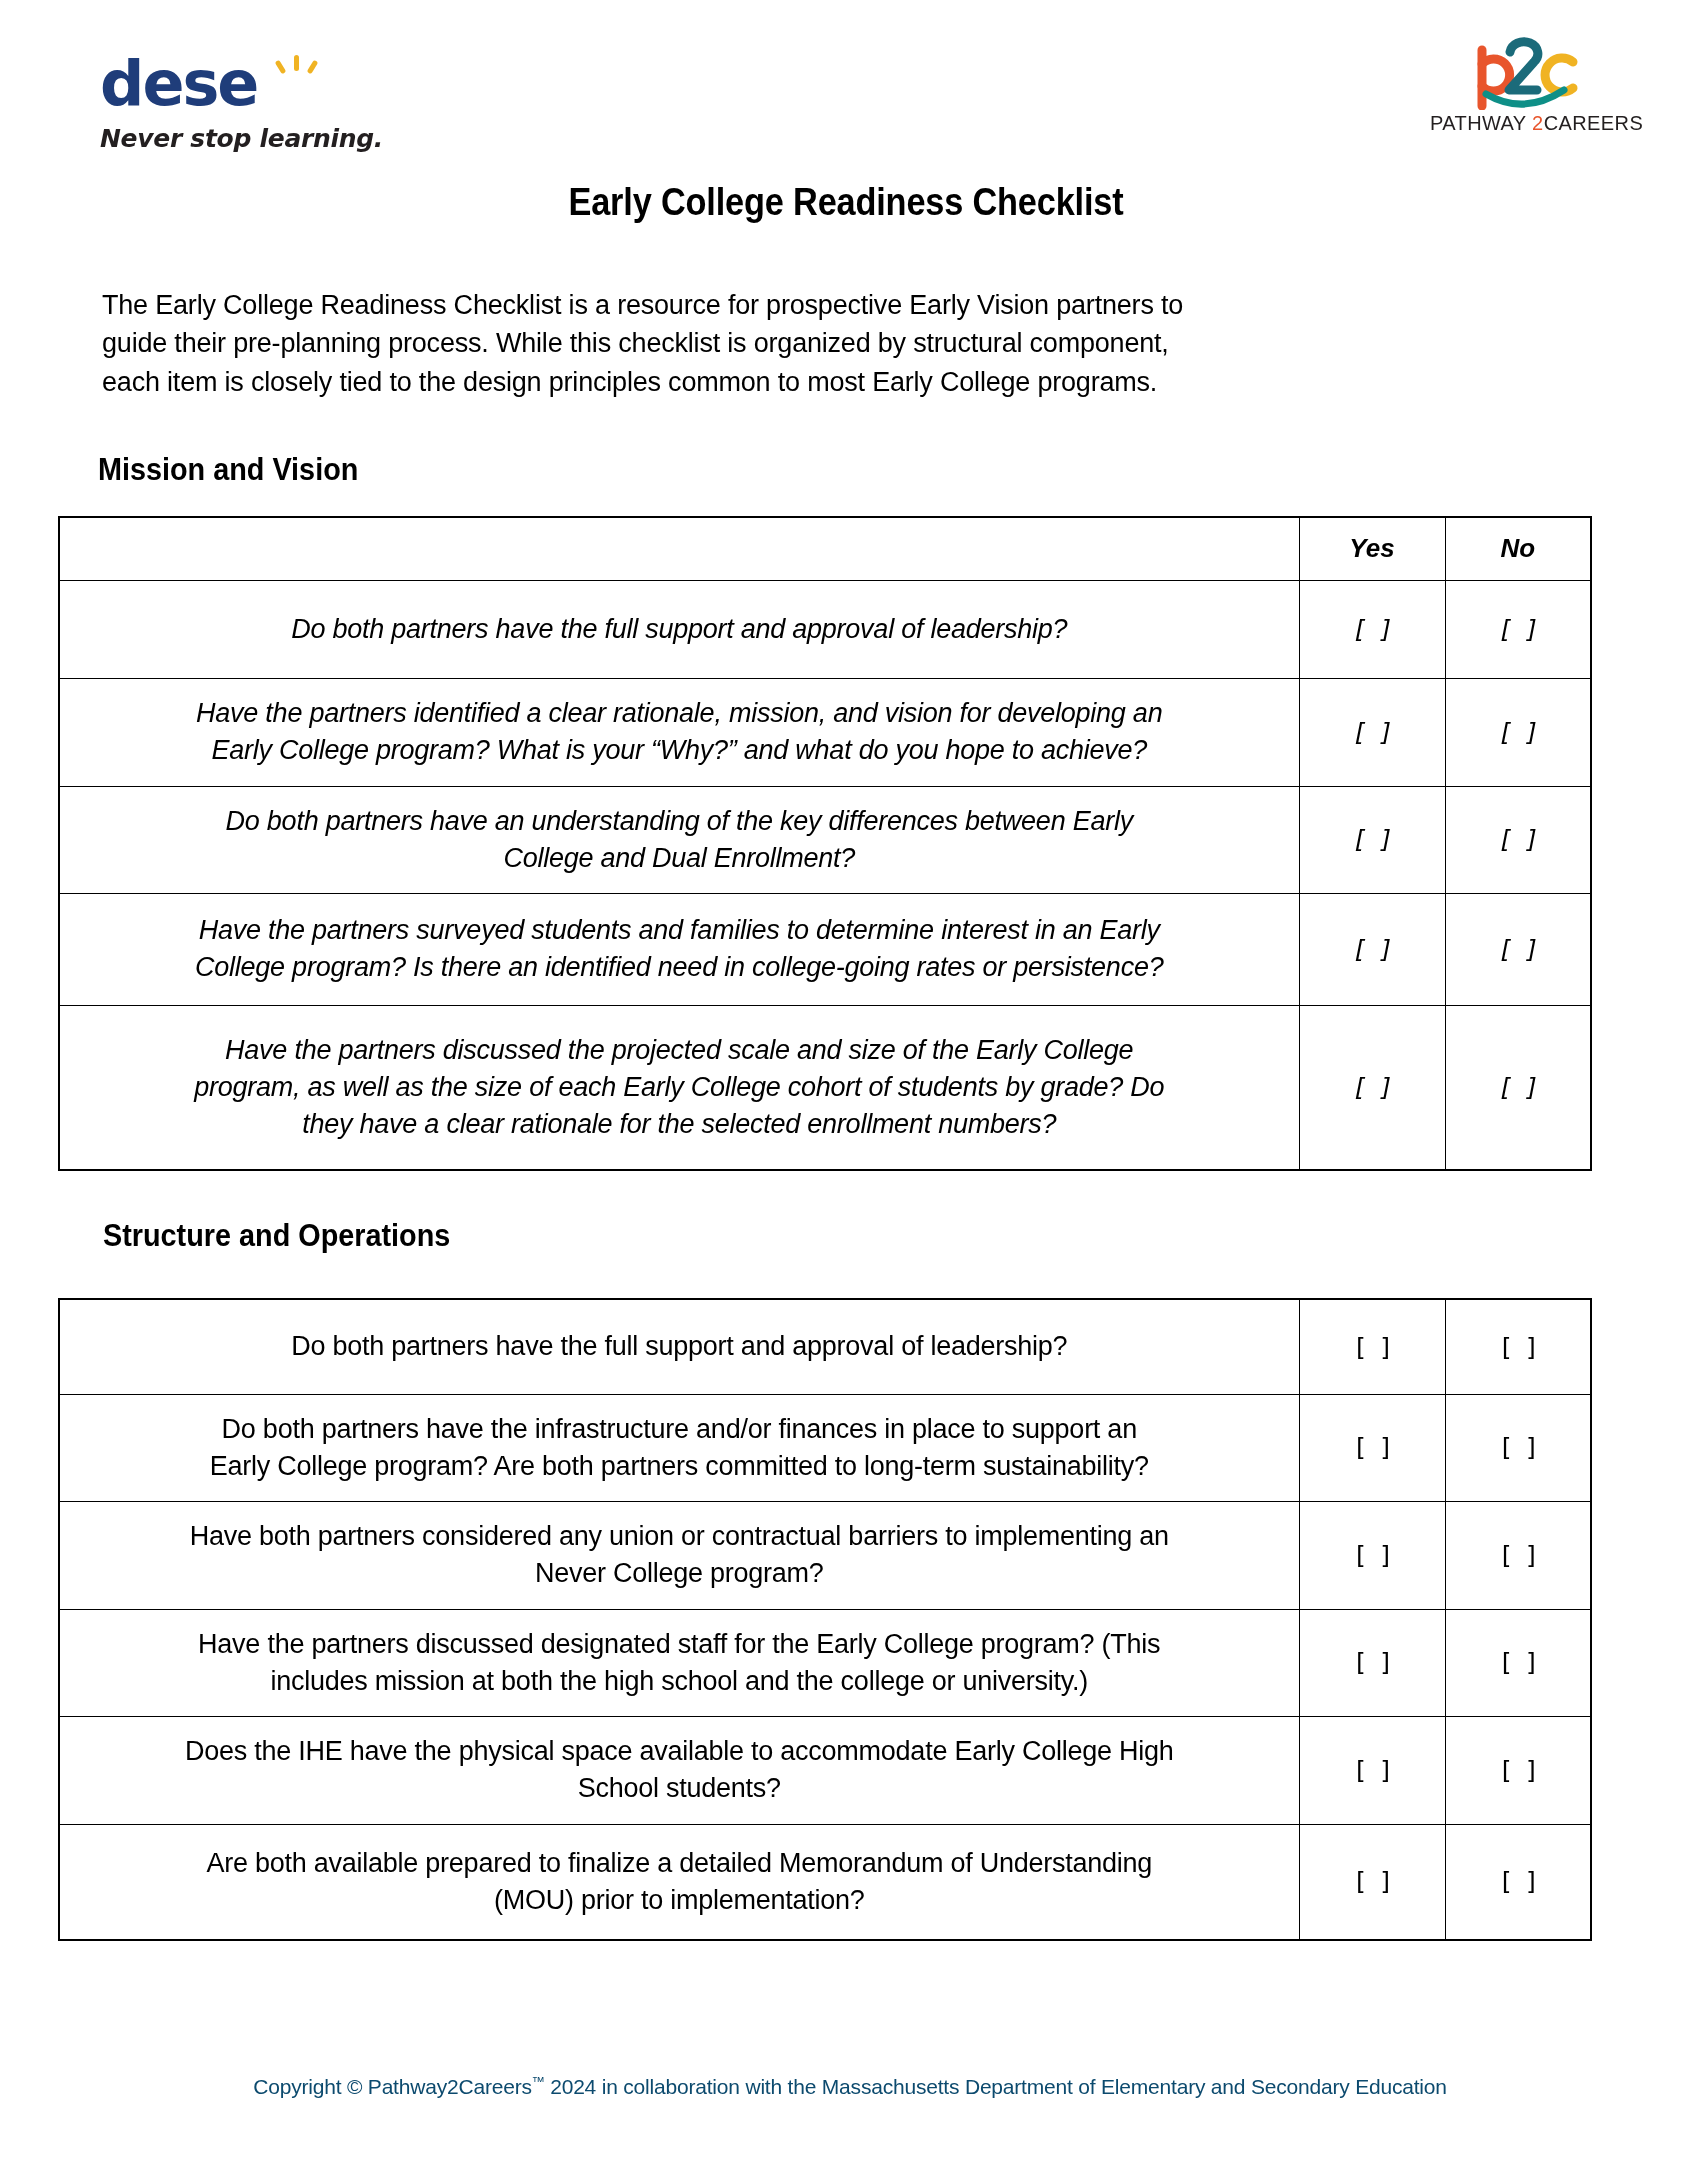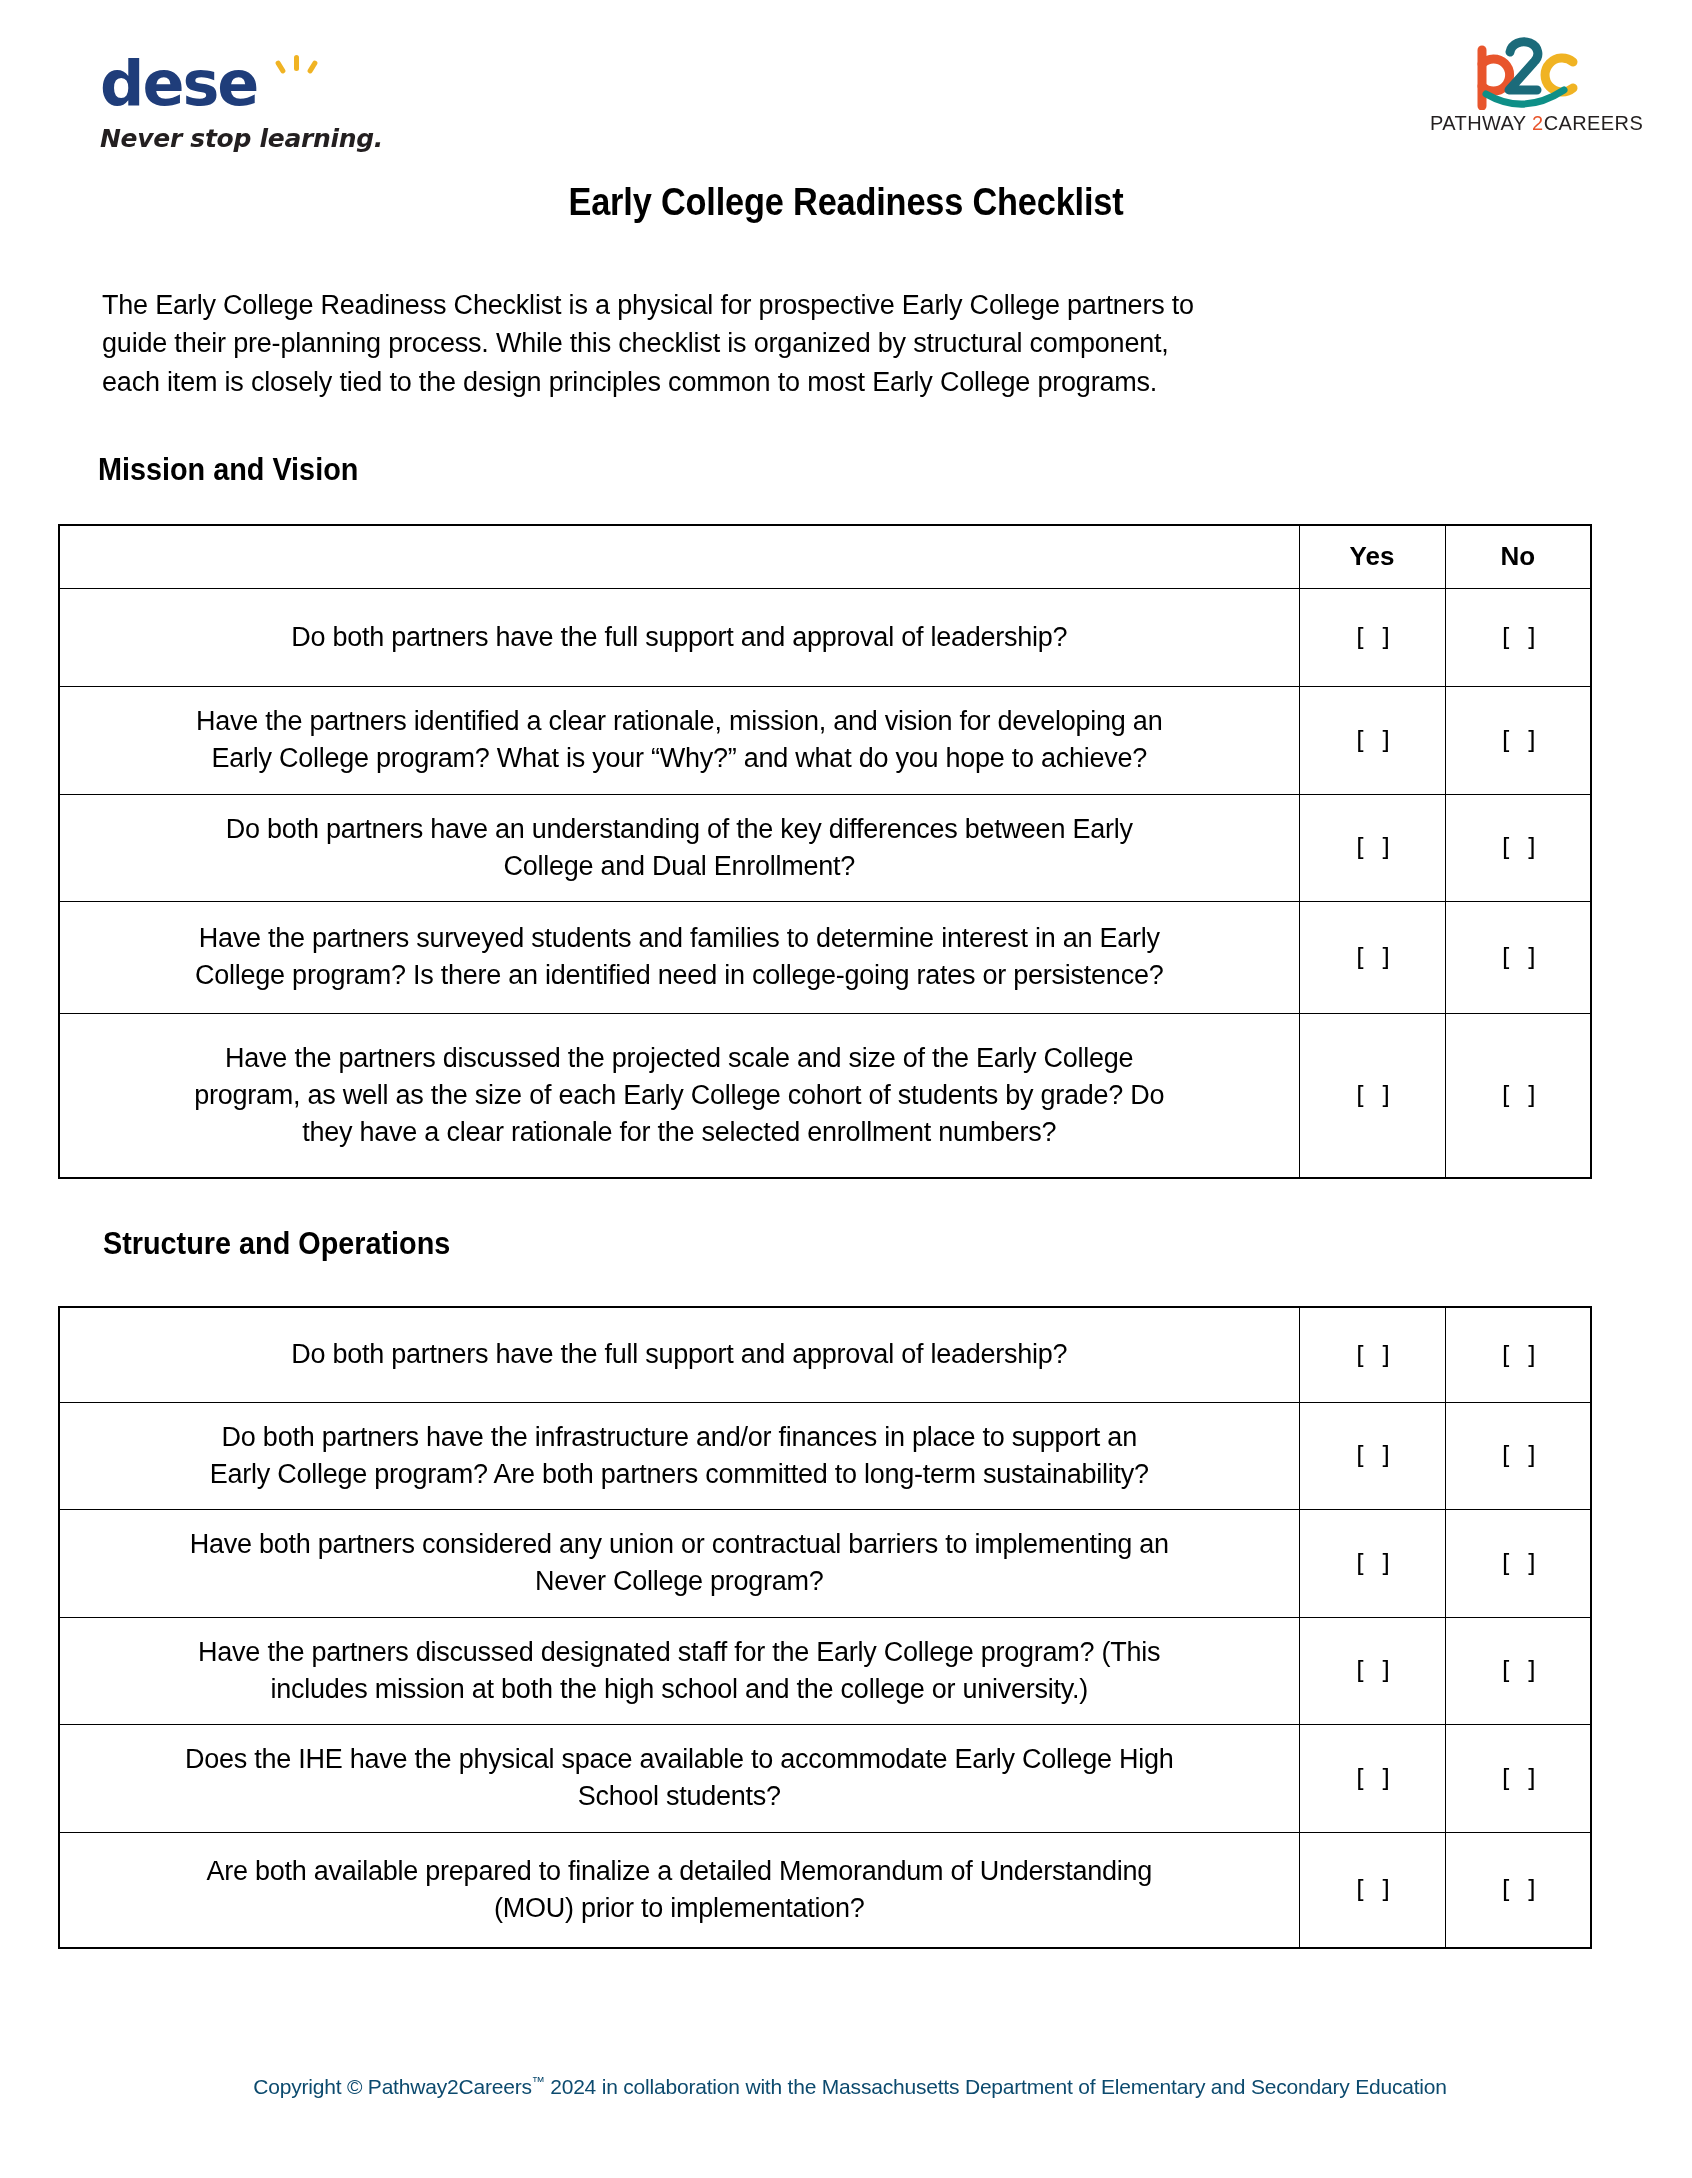--- a/index.html
+++ b/index.html
@@ -177,21 +177,21 @@
   .t1 .r4 .q-cell { padding-top: 18px; padding-bottom: 18px; }
   .t1 .r5 .q-cell { padding-top: 26px; padding-bottom: 26px; }
 
   .t2 .r1 .q-cell { padding-top: 28px; padding-bottom: 28px; }
   .t2 .r2 .q-cell { padding-top: 16px; padding-bottom: 16px; }
   .t2 .r3 .q-cell { padding-top: 16px; padding-bottom: 16px; }
   .t2 .r4 .q-cell { padding-top: 16px; padding-bottom: 16px; }
   .t2 .r5 .q-cell { padding-top: 16px; padding-bottom: 16px; }
   .t2 .r6 .q-cell { padding-top: 20px; padding-bottom: 20px; }
 
-  .table1-top { margin-top: 36px; }
+  .table1-top { margin-top: 28px; font-style: italic; }
   .table2-top { margin-top: 44px; }
 
   
   .footer {
     position: absolute;
     left: 8px;
     right: 0;
     top: 2074px;
     text-align: center;
     font-family: "Liberation Sans", sans-serif;
@@ -240,21 +240,21 @@
           <path d="M 56 64 q 38 22 78 -4" fill="none" stroke="#0E8F87" stroke-width="7" stroke-linecap="round"></path>
         </svg>
       </div>
       <div class="p2c-name"><span>PATHWAY </span><span class="two">2</span><span>CAREERS</span></div>
     </div>
   </div>
 
   <h1 class="doc-title">Early College Readiness Checklist</h1>
 
   <div class="intro">
-    <p>The Early College Readiness Checklist is a physical for prospective Early College partners to</p>
+    <p>The Early College Readiness Checklist is a resource for prospective Early Vision partners to</p>
     <p>guide their pre-planning process. While this checklist is organized by structural component,</p>
     <p>each item is closely tied to the design principles common to most Early College programs.</p>
   </div>
 
   <h2 class="section-heading h-mission">Mission and Vision</h2>
 
   <div class="tbl-wrap table1-top">
     <table class="checklist t1">
       <colgroup>
           <col class="col-q">

